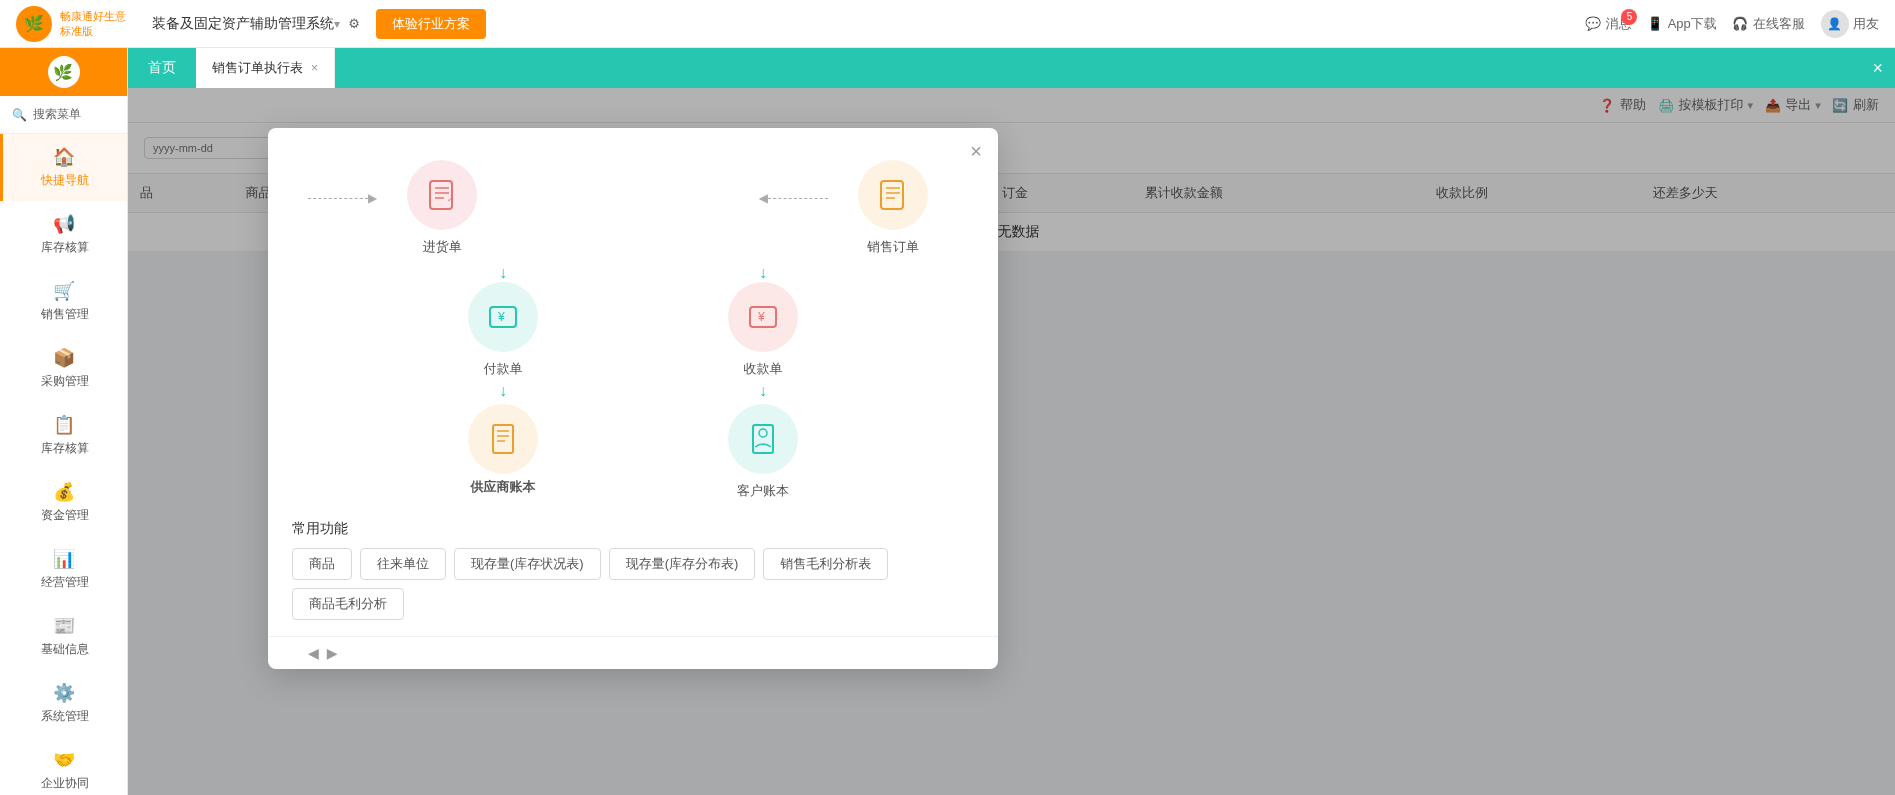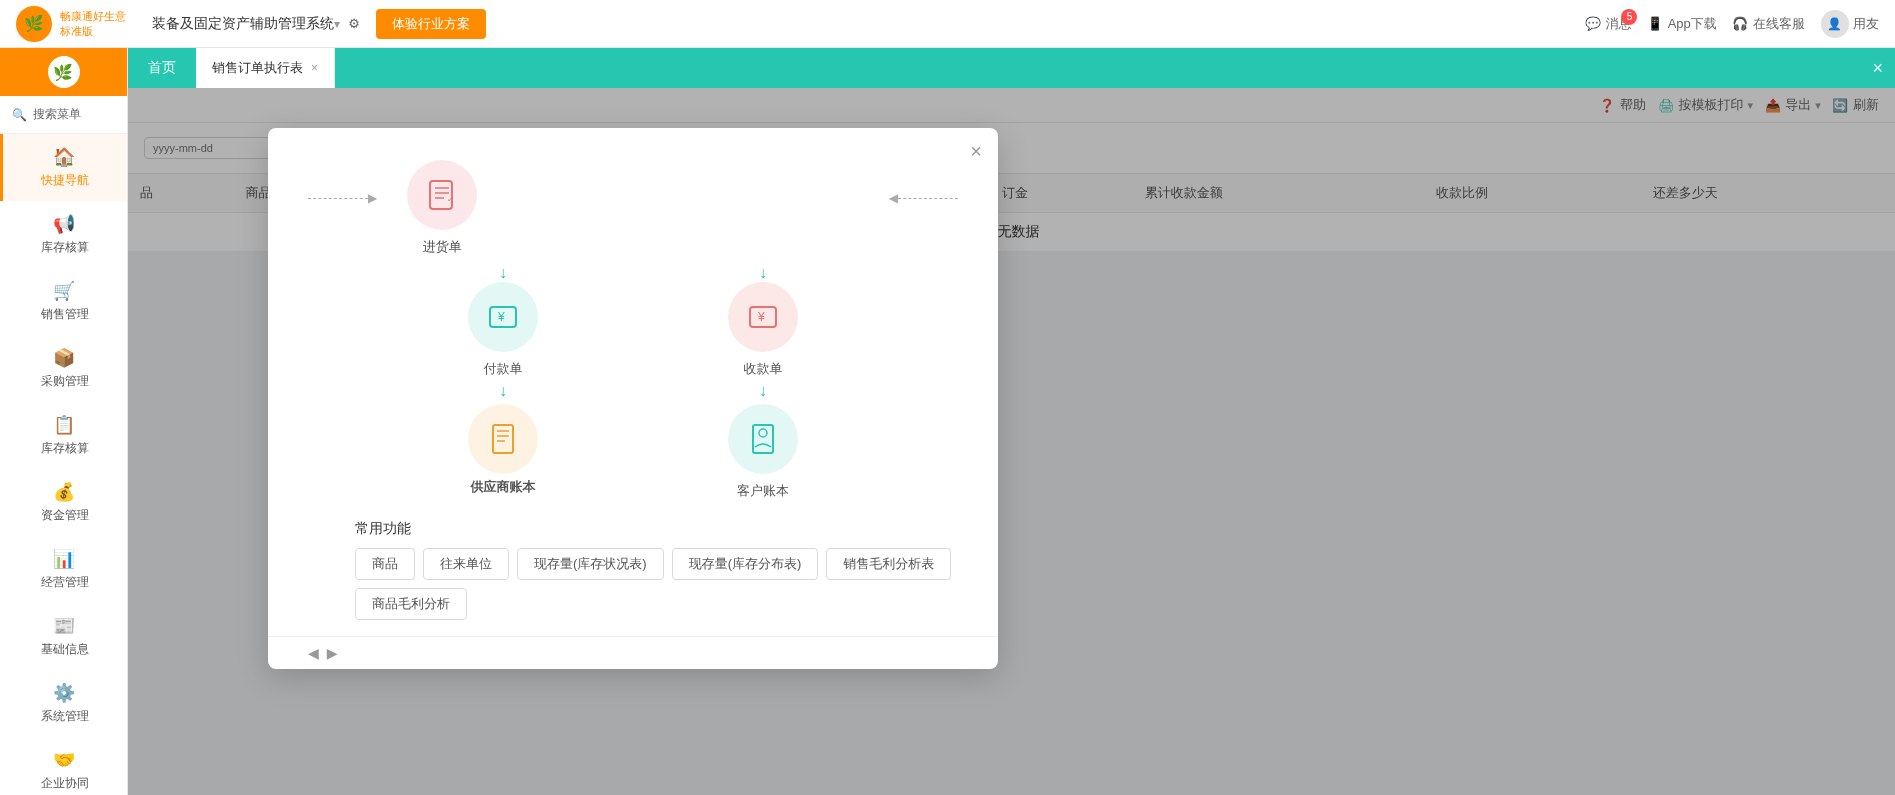--- a/index.html
+++ b/index.html
@@ -78,21 +78,21 @@
     .flow-circle.green { background: #e8f8f0; }
     .flow-circle.pink { background: #fce8ea; }
     .flow-circle.purple { background: #f0eafa; }
     .flow-circle.orange { background: #fef3e2; }
     .flow-circle.teal { background: #e3f7f5; }
     .flow-circle.red { background: #fde8e8; }
 
     .flow-label { font-size: 13px; color: #555; text-align: center; }
 
     
-    .common-section { padding: 0 40px 16px 48px; margin-left: 39px; }
+    .common-section { padding: 0 40px 16px 24px; }
     .common-title { font-size: 14px; color: #333; margin-bottom: 10px; font-weight: 500; }
     .common-btns { display: flex; flex-wrap: wrap; gap: 8px; }
     .common-btn { border: 1px solid #d9d9d9; border-radius: 4px; padding: 6px 16px; font-size: 13px; color: #555; cursor: pointer; background: white; }
 
     
     .scrollbar-area { padding: 8px 40px; border-top: 1px solid #f0f0f0; display: flex; align-items: center; gap: 8px; }
     .scroll-arrow { color: #999; cursor: pointer; font-size: 14px; }
   </style>
 </head>
 <body>
@@ -290,20 +290,31 @@
                 </div>
 
                 <div style="flex:1;"></div>
 
 
                 <div style="display:flex;align-items:center;margin-top:-20px;">
                   <span style="color:#aaa;font-size:12px;">◀</span>
                   <div style="width:60px;border-top:1px dashed #aaa;"></div>
                 </div>
 
+                <div class="flow-node">
+                  <div class="flow-circle orange">
+                    <svg width="36" height="36" viewBox="0 0 36 36">
+                        <rect x="6" y="4" width="22" height="28" rx="3" fill="none" stroke="#e8a030" stroke-width="2"></rect>
+                        <line x1="11" y1="11" x2="25" y2="11" stroke="#e8a030" stroke-width="1.5"></line>
+                        <line x1="11" y1="16" x2="25" y2="16" stroke="#e8a030" stroke-width="1.5"></line>
+                        <line x1="11" y1="21" x2="20" y2="21" stroke="#e8a030" stroke-width="1.5"></line>
+                      </svg>
+                  </div>
+                  <span class="flow-label">销售订单</span>
+                </div>
               </div>
 
               <div style="display:flex; align-items:flex-start; margin-top: 4px;">
 
                 <div style="display:flex;flex-direction:column;align-items:center;width:130px; margin-left:130px;">
                   <span style="color:#26c6b0;font-size:16px;">↓</span>
                   <div class="flow-circle teal" style="width:70px;height:70px;background:#e3f7f5;">
                     <svg width="36" height="36" viewBox="0 0 36 36">
                         <rect x="5" y="8" width="26" height="20" rx="3" fill="none" stroke="#26c6b0" stroke-width="2"></rect>
                         <text x="13" y="22" font-size="12" fill="#26c6b0">¥</text>

